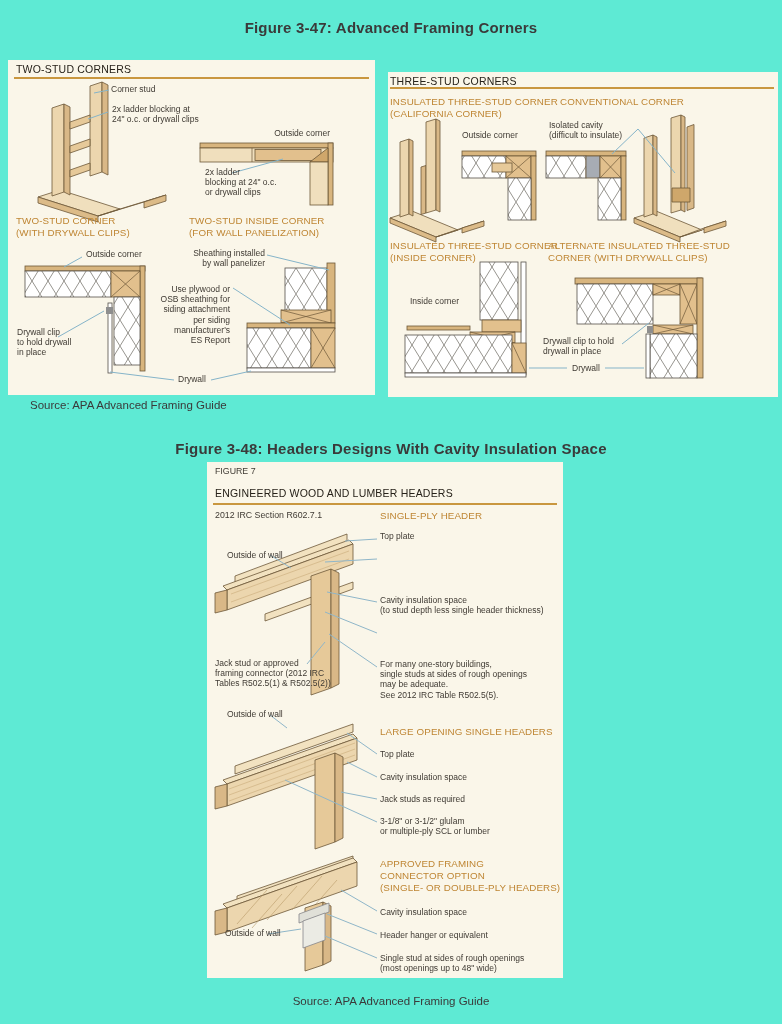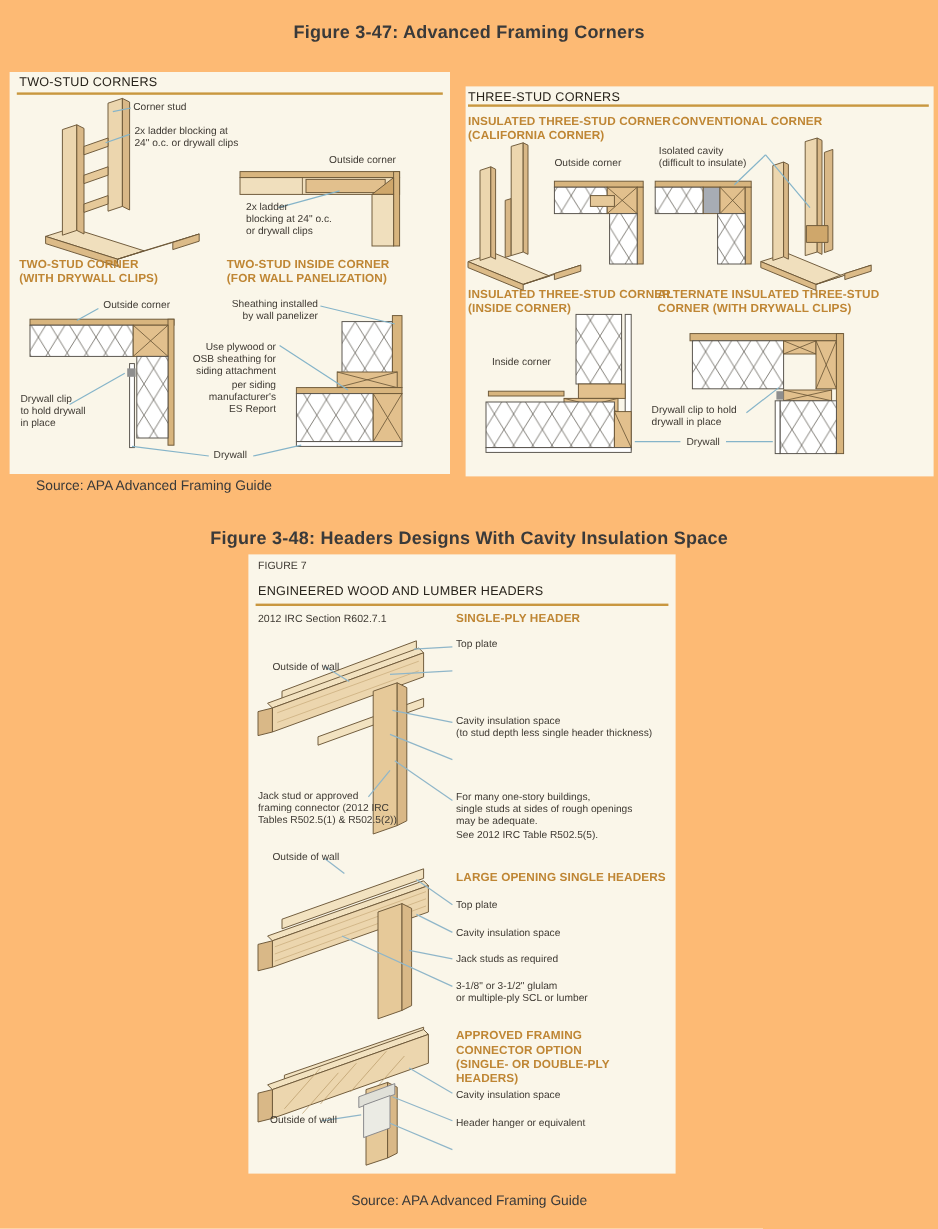--- a/index.html
+++ b/index.html
@@ -1,25 +1,25 @@
 <!DOCTYPE html>
 <html><head>
 <meta charset="utf-8">
 <style>
   html,body{margin:0;padding:0;background:#ffffff;}
-  .page{position:relative;width:782px;height:1024px;background:#fdba74;margin:0 auto;
+  .page{position:relative;width:782px;height:1024px;background:#5eead4;margin:0 auto;
         font-family:"Liberation Sans", sans-serif;overflow:hidden;}
   .fig-title{position:absolute;left:0;width:100%;text-align:center;font-weight:bold;
              font-size:15px;color:#3a3a3a;letter-spacing:0.2px;}
   .src{position:absolute;font-size:11.5px;color:#3a3a3a;}
   .src-center{left:0;width:100%;text-align:center;}
   .panel{position:absolute;background:#faf6e9;}
   .art{position:absolute;left:0;top:0;}
   .phead{position:absolute;font-weight:normal;font-size:10.5px;color:#27221a;letter-spacing:0.2px;white-space:pre-line;}
-  .cap{position:absolute;font-weight:bold;font-size:9.8px;line-height:1.24;color:#bf8634;
+  .cap{position:absolute;font-weight:normal;font-size:9.8px;line-height:1.24;color:#bf8634;
        letter-spacing:0.1px;white-space:pre-line;}
   .lb{position:absolute;font-size:8.5px;line-height:1.2;color:#3f3a33;white-space:pre-line;}
   .lb-r{text-align:right;}
   .small{font-size:8.8px;}
 </style>
 </head>
 <body>
 
 <div class="page">
 
@@ -287,18 +287,20 @@
     <div class="lb" style="left:173px;top:287px">Top plate</div>
     <div class="lb" style="left:173px;top:310px">Cavity insulation space</div>
     <div class="lb" style="left:173px;top:332px">Jack studs as required</div>
     <div class="lb" style="left:173px;top:354px;width:160px">3-1/8" or 3-1/2" glulam
 or multiple-ply SCL or lumber</div>
     <div class="cap" style="left:173px;top:396px;width:182px">APPROVED FRAMING
 CONNECTOR OPTION
 (SINGLE- OR DOUBLE-PLY HEADERS)</div>
     <div class="lb" style="left:173px;top:445px">Cavity insulation space</div>
     <div class="lb" style="left:173px;top:468px">Header hanger or equivalent</div>
+    <div class="lb" style="left:173px;top:491px;width:182px">Single stud at sides of rough openings
+(most openings up to 48" wide)</div>
     <div class="lb" style="left:18px;top:466px">Outside of wall</div>
   </section>
 
   <div class="src src-center" style="top:995px">Source: APA Advanced Framing Guide</div>
 
 </div>
 
 </body></html>

